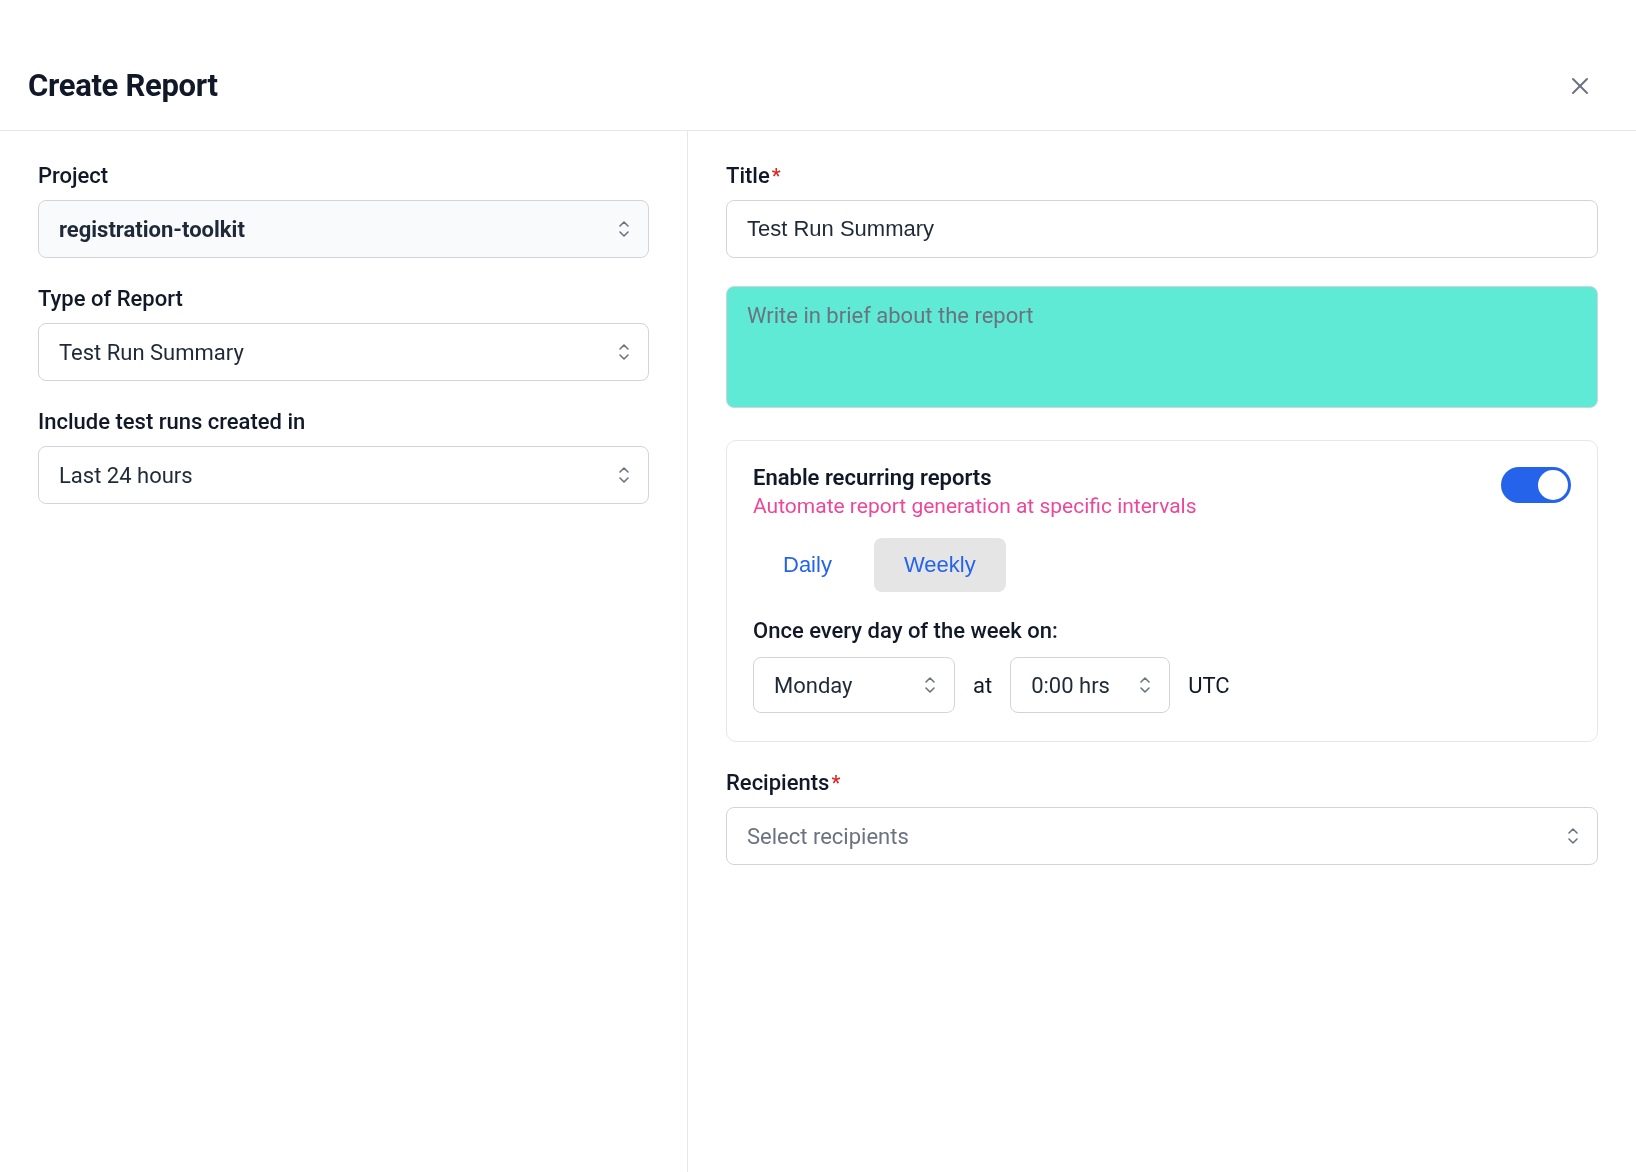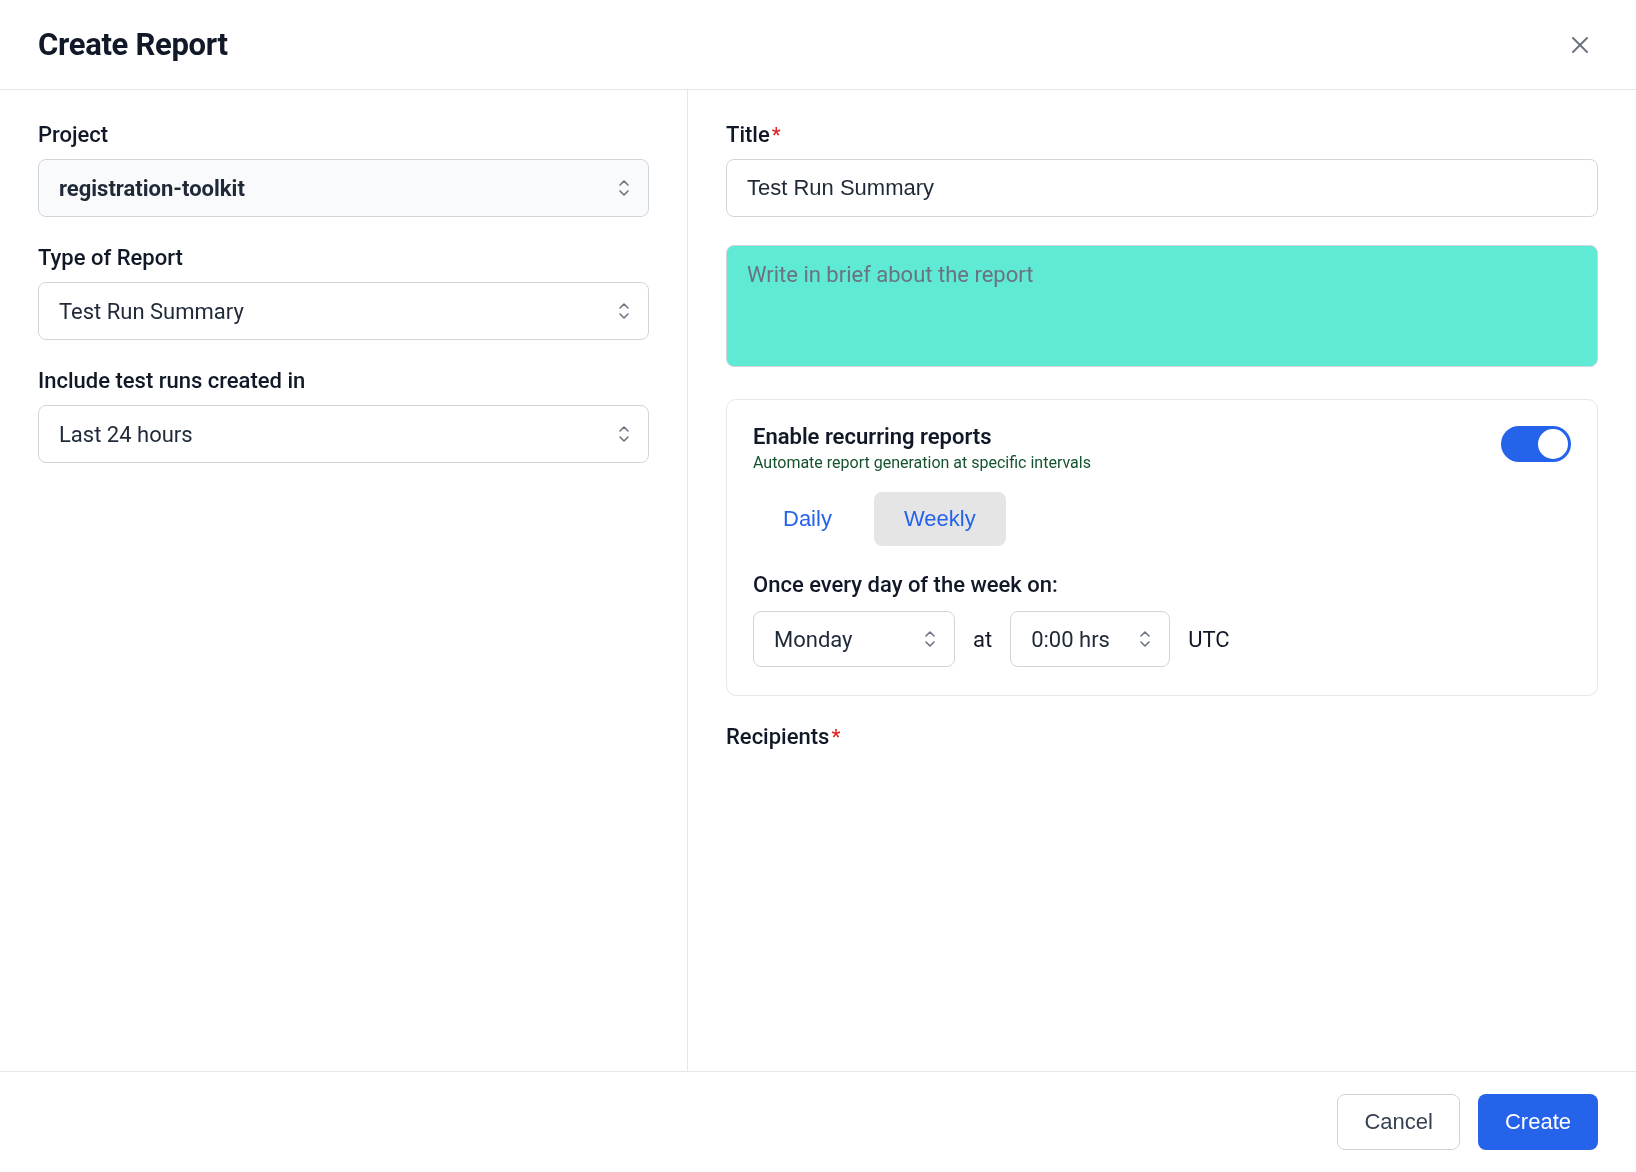--- a/index.html
+++ b/index.html
@@ -15,22 +15,23 @@
     width: 100%;
     height: 100%;
     display: flex;
     flex-direction: column;
   }
   
   .modal-header {
     display: flex;
     align-items: center;
     justify-content: space-between;
-    padding: 26px 38px 26px 38px;
+    padding: 26px 38px 26px 28px;
     border-bottom: 1px solid #e5e7eb;
+    margin-top: 41px;
   }
   .modal-title {
     font-size: 31px;
     font-weight: 700;
     color: #111827;
     letter-spacing: -0.01em;
   }
   .close-btn {
     background: none;
     border: none;
@@ -142,22 +143,22 @@
     justify-content: space-between;
     margin-bottom: 20px;
   }
   .card-title {
     font-size: 22px;
     font-weight: 600;
     color: #111827;
     margin-bottom: 4px;
   }
   .card-sub {
-    font-size: 16px;
-    color: #14532d;
+    font-size: 21px;
+    color: #ec4899;
   }
   .toggle {
     width: 70px;
     height: 36px;
     border-radius: 999px;
     background: #2563eb;
     position: relative;
     cursor: pointer;
     flex-shrink: 0;
     margin-top: 2px;
@@ -377,23 +378,32 @@
             </span>
           </div>
           <span class="tz-text">UTC</span>
         </div>
       </div>
 
       <div class="field">
         <label class="field-label">
           <span>Recipients</span><span class="req">*</span>
         </label>
+        <div class="select-wrap">
+          <div class="select-ctrl">
+            <span class="placeholder">Select recipients</span>
+          </div>
+          <span class="chevrons">
+            <svg viewBox="0 0 14 10">
+                <path d="M3 7 L7 3 L11 7" stroke="currentColor" stroke-width="1.6" fill="none" stroke-linecap="round" stroke-linejoin="round"></path>
+              </svg>
+            <svg viewBox="0 0 14 10">
+                <path d="M3 3 L7 7 L11 3" stroke="currentColor" stroke-width="1.6" fill="none" stroke-linecap="round" stroke-linejoin="round"></path>
+              </svg>
+          </span>
+        </div>
       </div>
 
     </div>
   </div>
 
-  <div class="modal-footer">
-    <button class="btn btn-secondary">Cancel</button>
-    <button class="btn btn-primary">Create</button>
-  </div>
 
 </div>
 
 </body></html>

